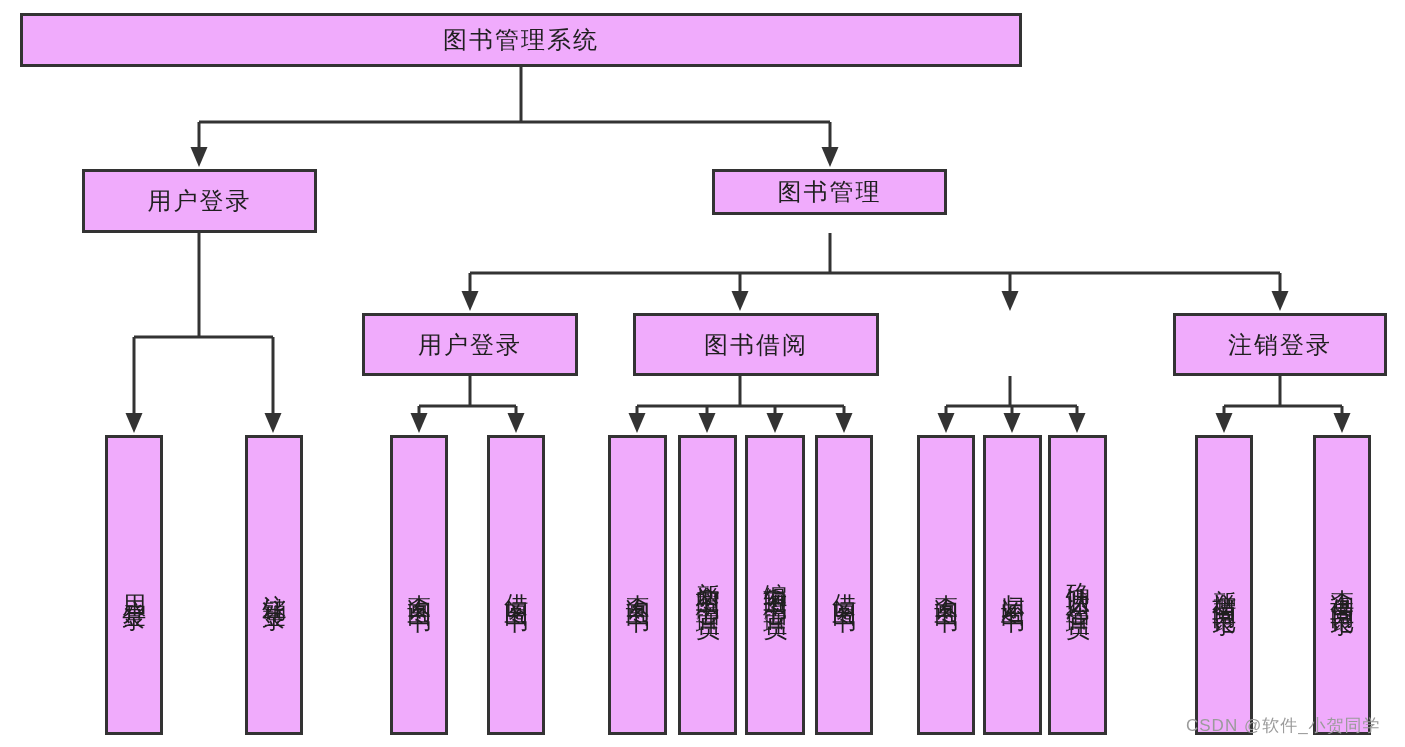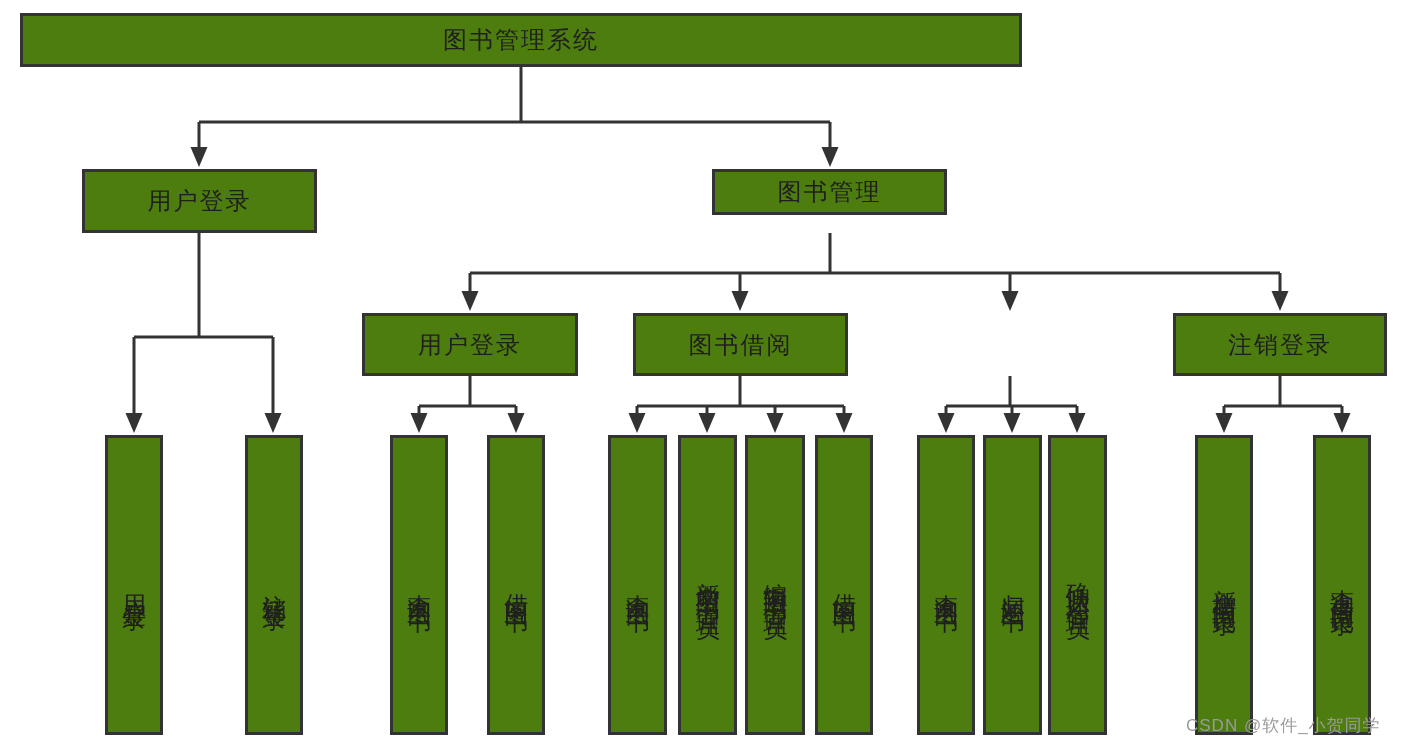--- a/index.html
+++ b/index.html
@@ -7,21 +7,21 @@
     position:relative;
     width:1405px;height:747px;
     background:#ffffff;
     font-family:"Liberation Sans", sans-serif;
     overflow:hidden;
   }
   #connectors{position:absolute;left:0;top:0;z-index:1;}
   .box{
     position:absolute;
     box-sizing:border-box;
-    background:#4d7c0f;
+    background:#f0abfc;
     border:3px solid #333333;
     display:flex;
     align-items:center;
     justify-content:center;
     z-index:2;
     color:#1f1f1f;
     font-size:24px;
     letter-spacing:2px;
     white-space:nowrap;
   }
@@ -109,21 +109,21 @@
   <div class="box" style="left:82px;top:169px;width:235px;height:64px">
     <span>用户登录</span>
   </div>
   <div class="box" style="left:712px;top:169px;width:235px;height:46px">
     <span>图书管理</span>
   </div>
 
   <div class="box" style="left:362px;top:313px;width:216px;height:63px">
     <span>用户登录</span>
   </div>
-  <div class="box" style="left:633px;top:313px;width:215px;height:63px">
+  <div class="box" style="left:633px;top:313px;width:246px;height:63px">
     <span>图书借阅</span>
   </div>
   <div class="box" style="left:1173px;top:313px;width:214px;height:63px">
     <span>注销登录</span>
   </div>
 
   <div class="box leaf" style="left:105px;top:435px;width:58px;height:300px">
     <span>用户登录</span>
   </div>
   <div class="box leaf" style="left:245px;top:435px;width:58px;height:300px">

